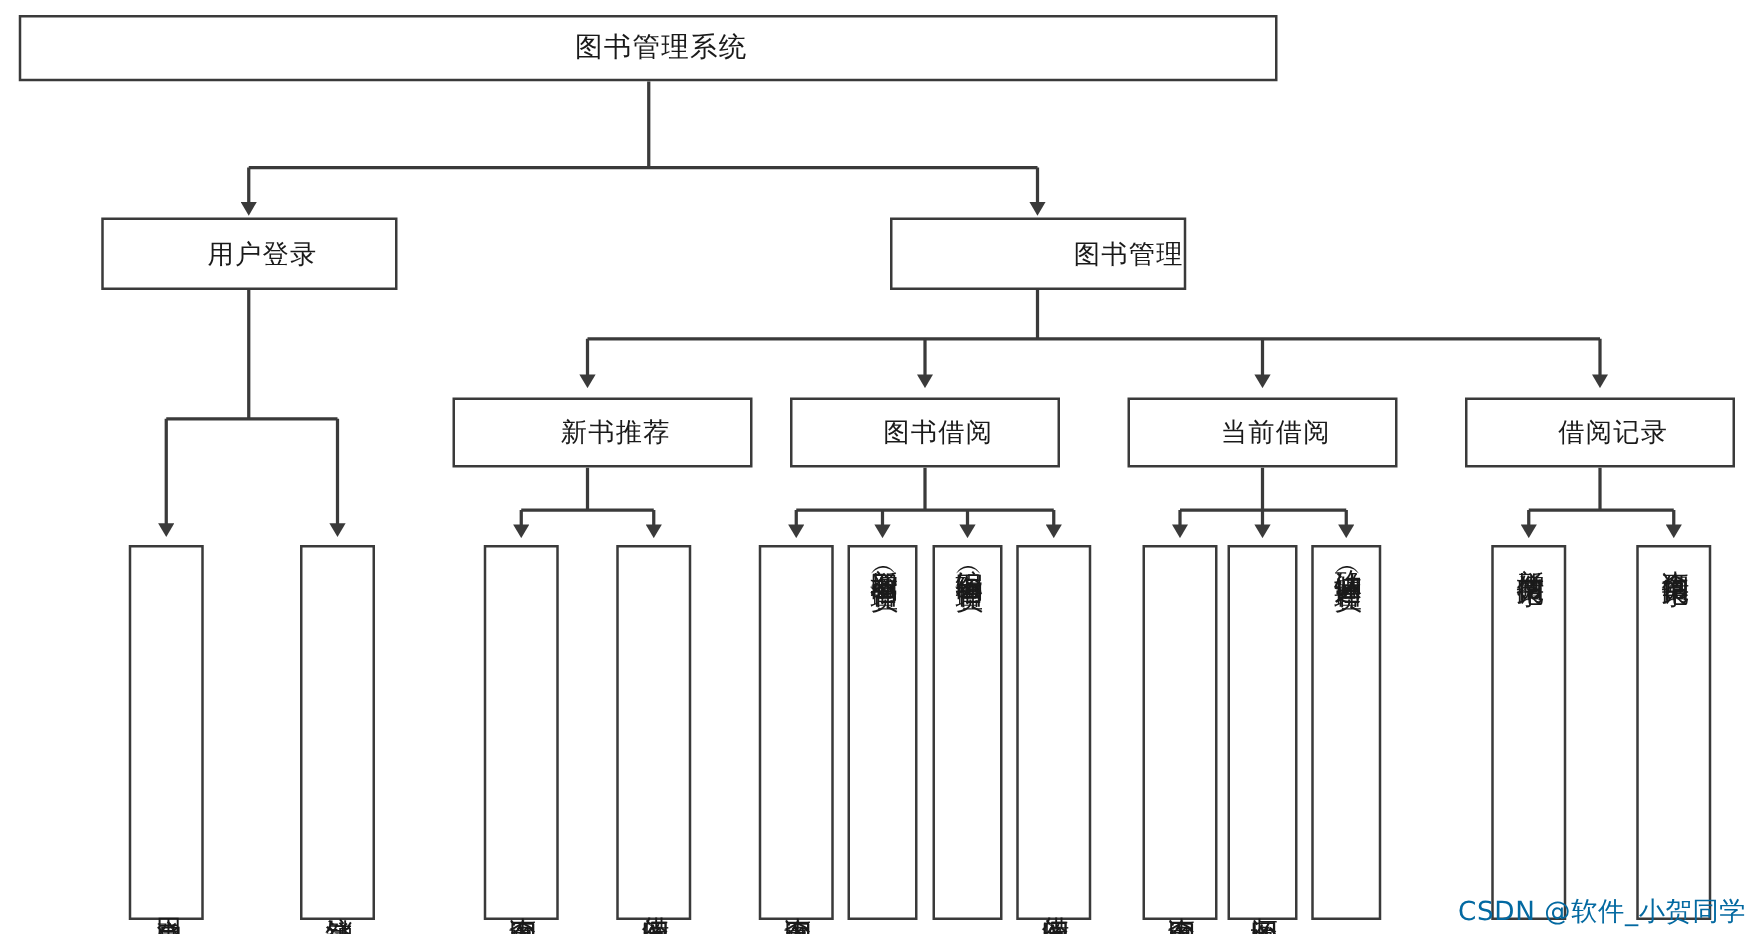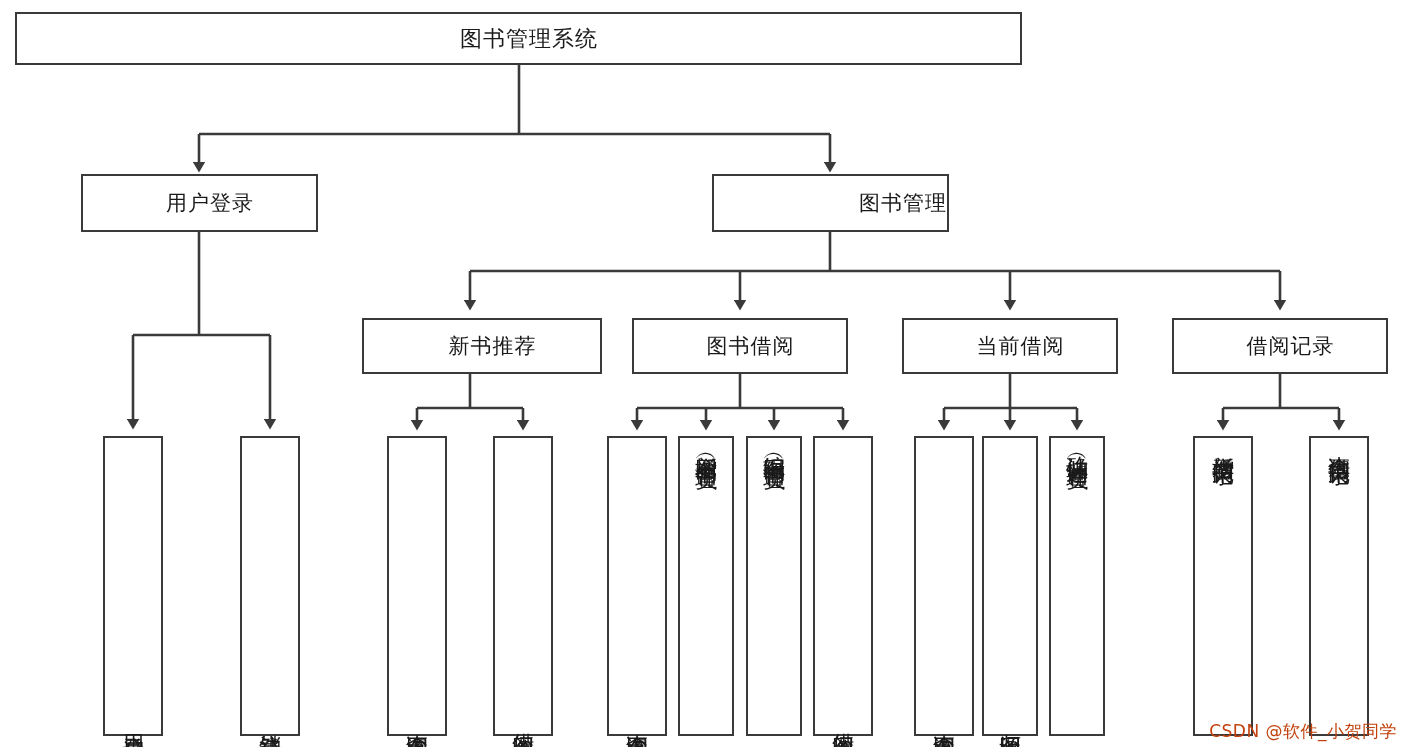--- a/index.html
+++ b/index.html
@@ -53,22 +53,22 @@
     letter-spacing:2px;
     white-space:nowrap;
     display:block;
   }
   .leaf.top span{align-self:flex-start;}
 
   .watermark{
     position:absolute;
     right:8px;
     bottom:4px;
-    font-size:17px;
-    color:#c2410c;
+    font-size:21px;
+    color:#0369a1;
     white-space:nowrap;
     letter-spacing:0.5px;
     font-family:"DejaVu Sans","Liberation Sans",sans-serif;
   }
 </style>
 </head>
 <body>
 
 <div id="canvas">
 

